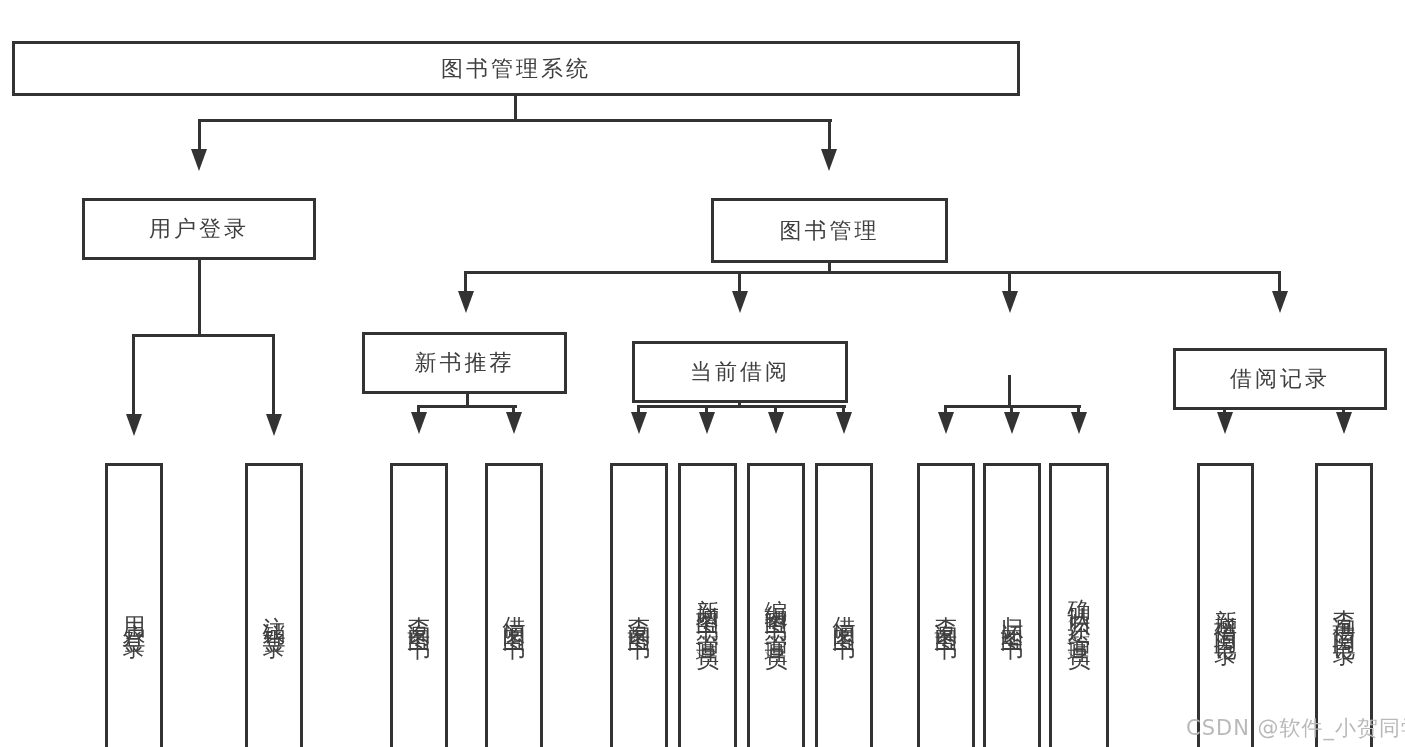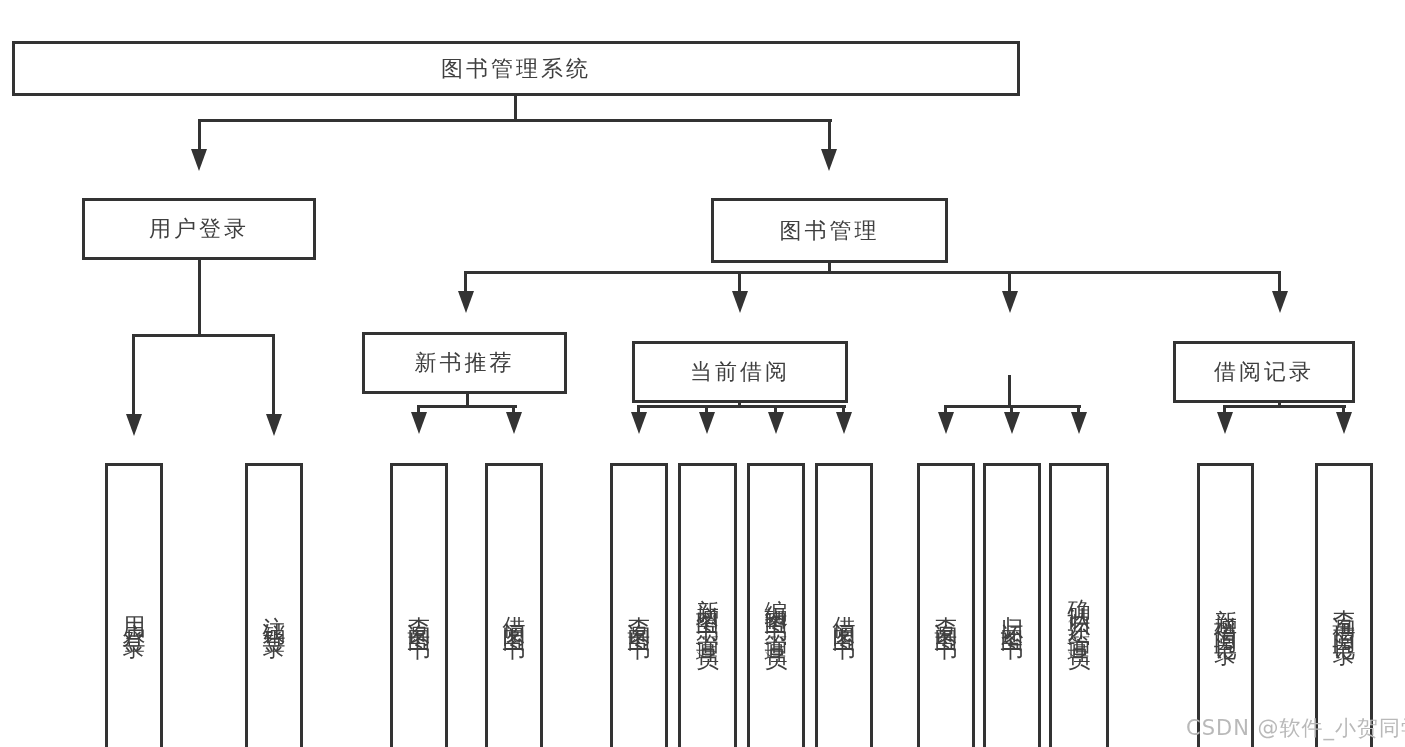--- a/index.html
+++ b/index.html
@@ -104,21 +104,21 @@
   <div class="box hbox" style="left:711px;top:170px;width:237px;height:65px">
     <span>图书管理</span>
   </div>
 
   <div class="box hbox" style="left:362px;top:304px;width:205px;height:62px">
     <span>新书推荐</span>
   </div>
   <div class="box hbox" style="left:632px;top:313px;width:216px;height:62px">
     <span>当前借阅</span>
   </div>
-  <div class="box hbox" style="left:1173px;top:313px;width:182px;height:62px">
+  <div class="box hbox" style="left:1173px;top:320px;width:214px;height:62px">
     <span>借阅记录</span>
   </div>
 
   <div class="box leaf" style="left:105px;top:435px;width:58px;height:298px">
     <span>用户登录</span>
   </div>
   <div class="box leaf" style="left:245px;top:435px;width:58px;height:298px">
     <span>注销登录</span>
   </div>
 

